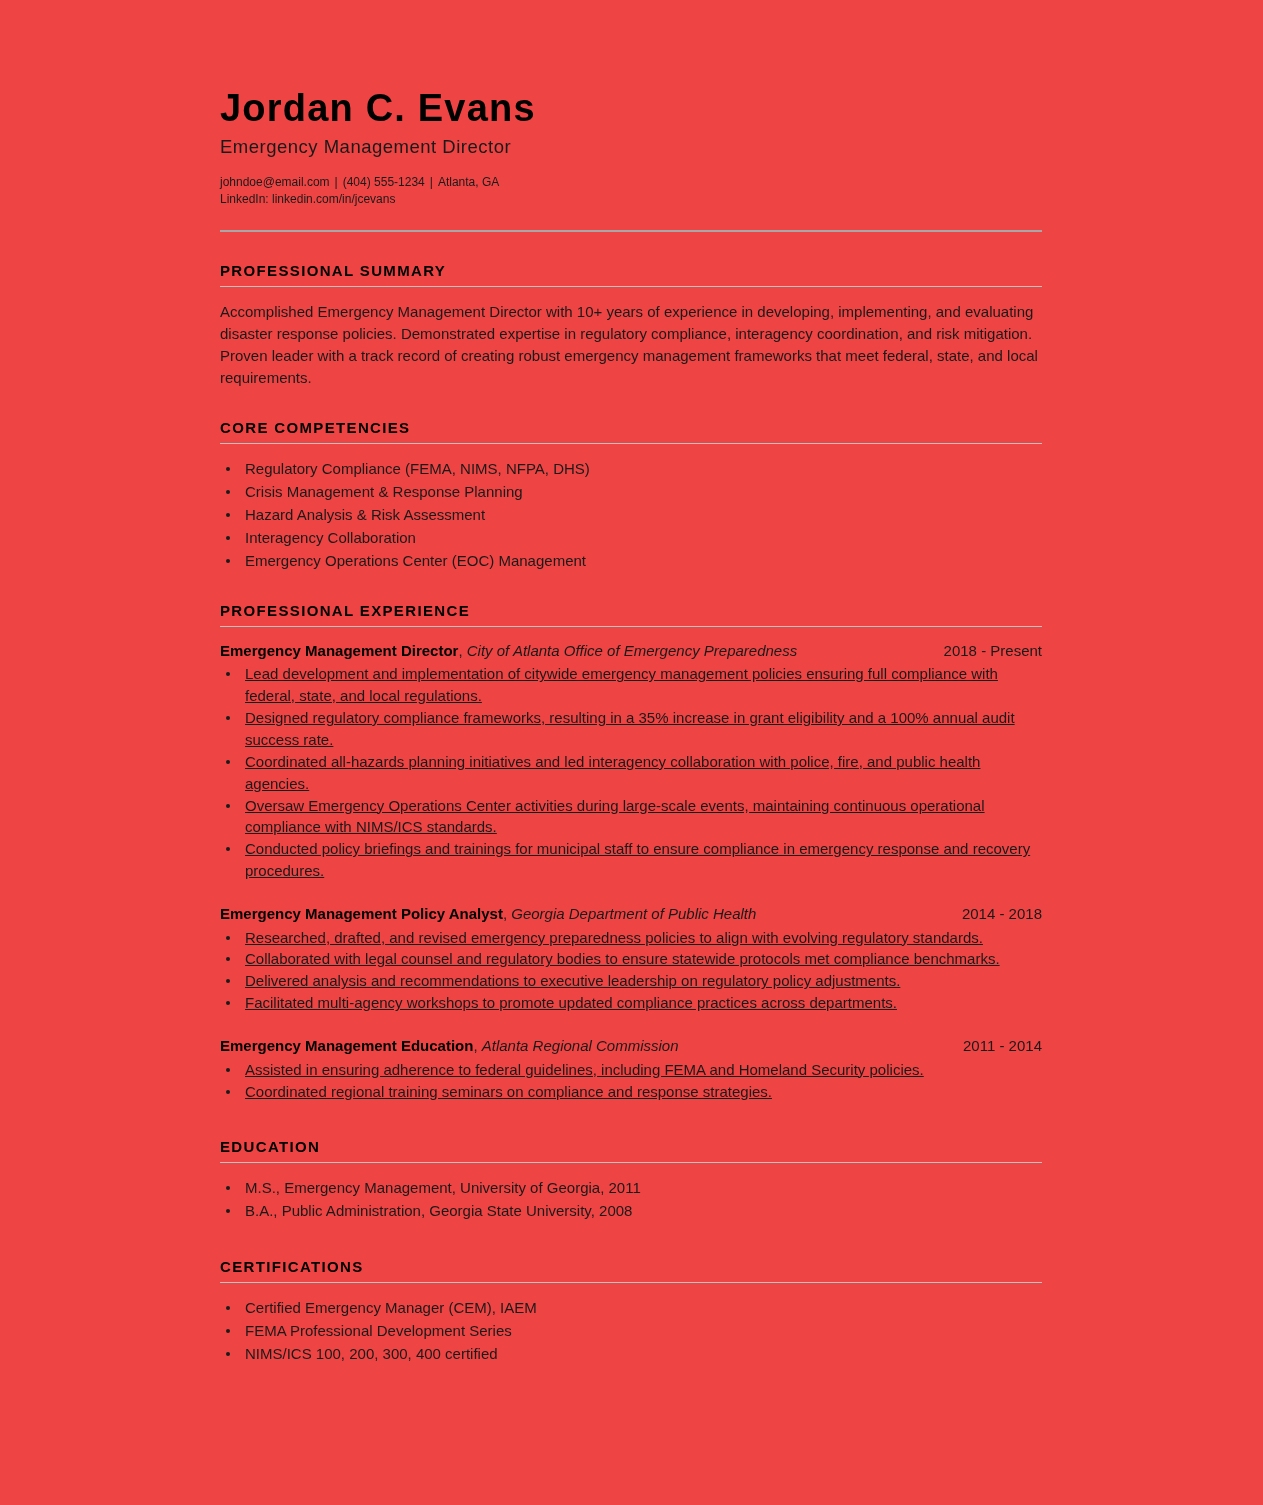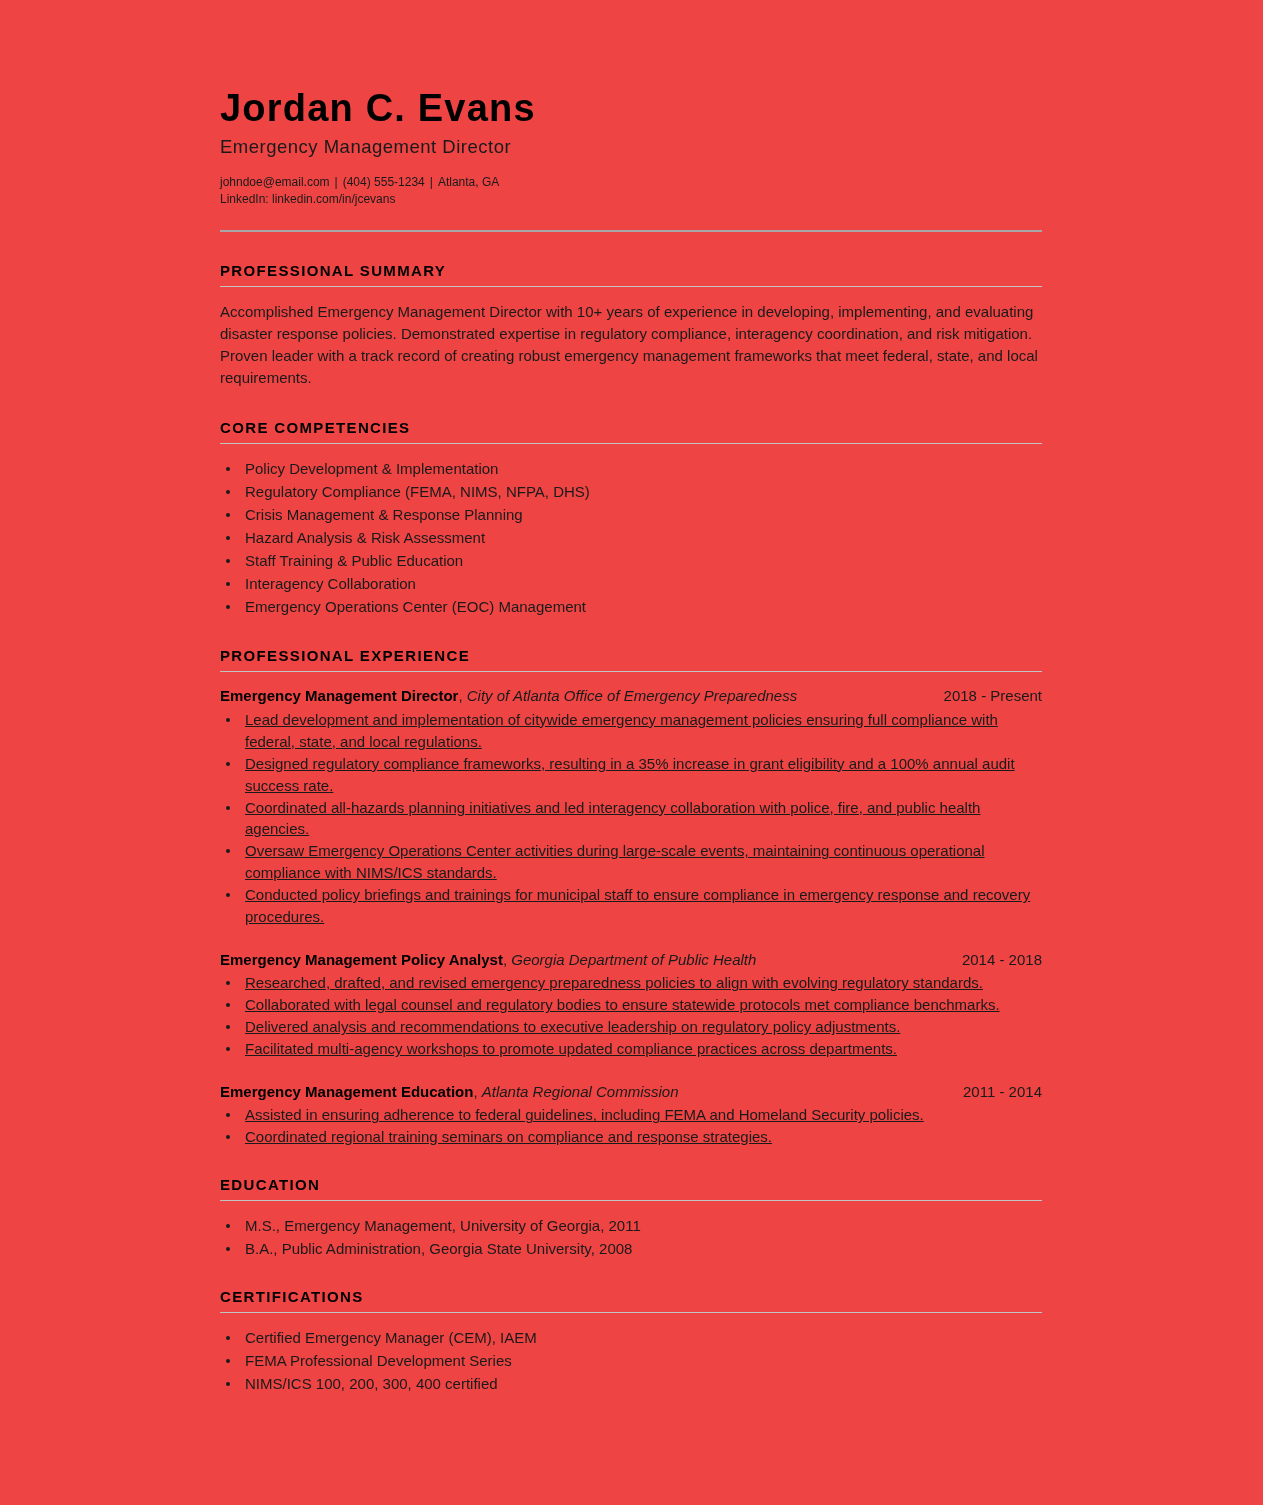--- a/index.html
+++ b/index.html
@@ -53,21 +53,21 @@
     border: 0;
     border-top: 2px solid #a8a8a8;
     margin: 22px 0 0 0;
   }
 
   
   .section {
     margin-top: 30px;
   }
   .section.tight {
-    margin-top: 28px;
+    margin-top: 36px;
   }
   .section-heading {
     font-size: 15px;
     font-weight: bold;
     letter-spacing: 1.35px;
     color: #000;
     margin: 0 0 7px 0;
     text-transform: uppercase;
   }
   .section-rule {
@@ -164,25 +164,23 @@
   <section class="section">
     <h2 class="section-heading">PROFESSIONAL SUMMARY</h2>
     <hr class="section-rule">
     <p class="summary-text">Accomplished Emergency Management Director with 10+ years of experience in developing, implementing, and evaluating disaster response policies. Demonstrated expertise in regulatory compliance, interagency coordination, and risk mitigation. Proven leader with a track record of creating robust emergency management frameworks that meet federal, state, and local requirements.</p>
   </section>
 
   <section class="section">
     <h2 class="section-heading">CORE COMPETENCIES</h2>
     <hr class="section-rule">
     <ul class="bullets">
-      <li>Policy Development &amp; Implementation</li>
       <li>Regulatory Compliance (FEMA, NIMS, NFPA, DHS)</li>
       <li>Crisis Management &amp; Response Planning</li>
       <li>Hazard Analysis &amp; Risk Assessment</li>
-      <li>Staff Training &amp; Public Education</li>
       <li>Interagency Collaboration</li>
       <li>Emergency Operations Center (EOC) Management</li>
     </ul>
   </section>
 
   <section class="section">
     <h2 class="section-heading">PROFESSIONAL EXPERIENCE</h2>
     <hr class="section-rule">
 
     <div class="job">

